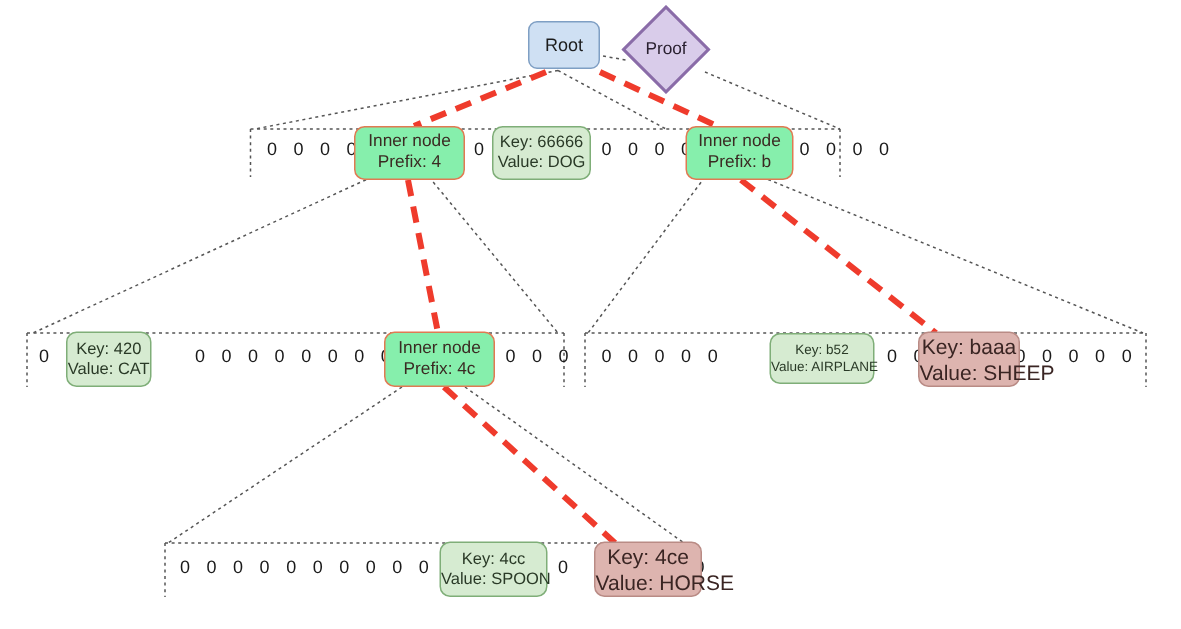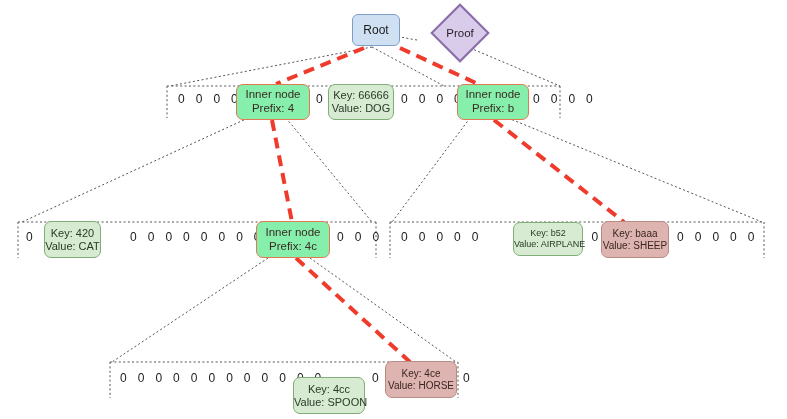--- a/index.html
+++ b/index.html
@@ -44,28 +44,28 @@
     background:#d6ebd1;
     border:1.3px solid #7fae78;
     color:#2a3a27;
     font-size:11px;
   }
   .leaf.small{font-size:9px;}
   .leaf-proof{
     background:#ddb4af;
     border:1.3px solid #b98b85;
     color:#3a2523;
-    font-size:10px;
+    font-size:14px;
+    margin-left:11px;
   }
 
   
   .diamond{
     position:absolute;
     z-index:6;
-    margin-left:16px;
   }
   .diamond .dshape{
     position:absolute;left:0;top:0;
     width:100%;height:100%;
     background:#d9ccea;
     border:2px solid #8a6ca8;
     transform:rotate(45deg);
     box-sizing:border-box;
   }
   .diamond .dlabel{
@@ -264,21 +264,21 @@
     <span>0</span>
     <span>0</span>
     <span>0</span>
     <span>0</span>
     <span>0</span>
     <span>0</span>
     <span>0</span>
     <span>0</span>
   </div>
 
-  <div class="node leaf" style="left:293px;top:377px;width:72px;height:37px;">
+  <div class="node leaf" style="left:293px;top:361px;width:72px;height:37px;">
     <span class="ln">Key: 4cc</span>
     <span class="ln">Value: SPOON</span>
   </div>
 
   <div class="zrow" style="left:372px;top:371px;">
     <span>0</span>
   </div>
 
   <div class="node leaf-proof" style="left:385px;top:361px;width:72px;height:37px;">
     <span class="ln">Key: 4ce</span>

